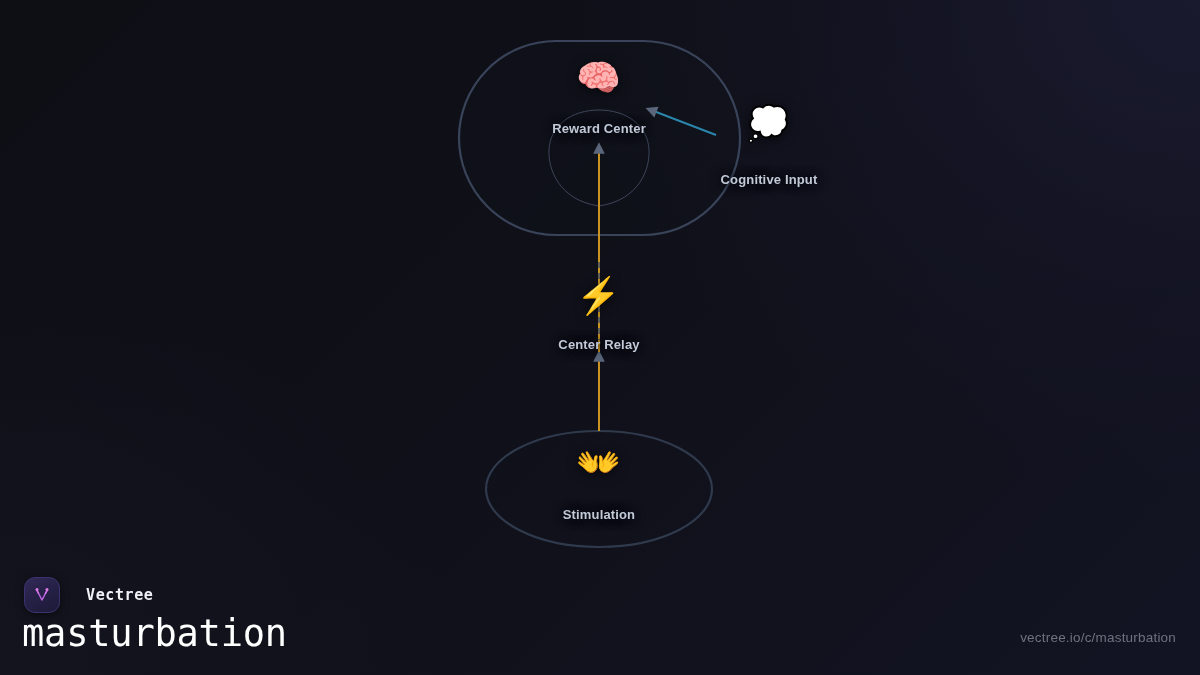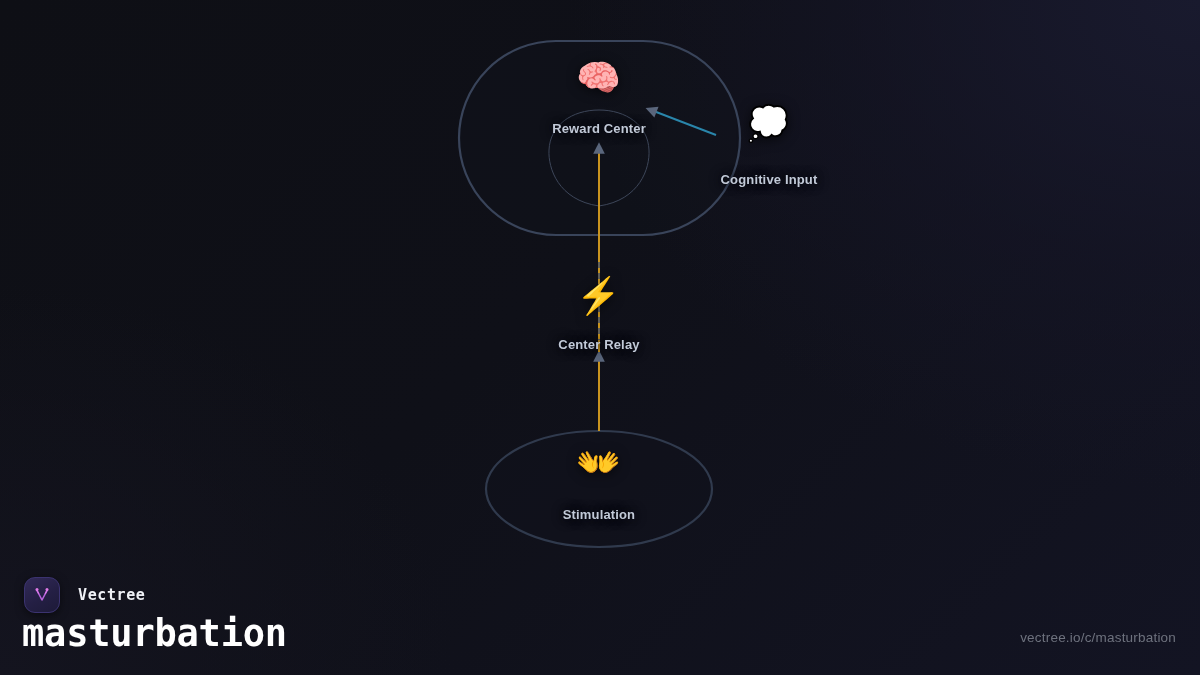--- a/index.html
+++ b/index.html
@@ -62,21 +62,21 @@
     bottom: 0;
     width: 1200px;
     height: 115px;
   }
   #brand-row {
     position: absolute;
     left: 24px;
     top: 17px;
     display: flex;
     align-items: center;
-    gap: 18px;
+    gap: 26px;
   }
   #logo-mark {
     width: 34px;
     height: 34px;
     border-radius: 11px;
     background: linear-gradient(150deg, #322a58 0%, #241f44 55%, #1d1a38 100%);
     border: 1px solid #3b3370;
     display: flex;
     align-items: center;
     justify-content: center;
@@ -89,21 +89,21 @@
     font-weight: bold;
     letter-spacing: 0.6px;
   }
   #page-title {
     position: absolute;
     left: 22px;
     top: 52px;
     color: #ffffff;
     font-family: "DejaVu Sans Mono", monospace;
     font-size: 37px;
-    font-weight: bold;
+    font-weight: normal;
     letter-spacing: -0.2px;
   }
   #footer-url {
     position: absolute;
     right: 24px;
     bottom: 30px;
     color: #6e727e;
     font-family: Liberation Sans, sans-serif;
     font-size: 13.5px;
     letter-spacing: 0.2px;

